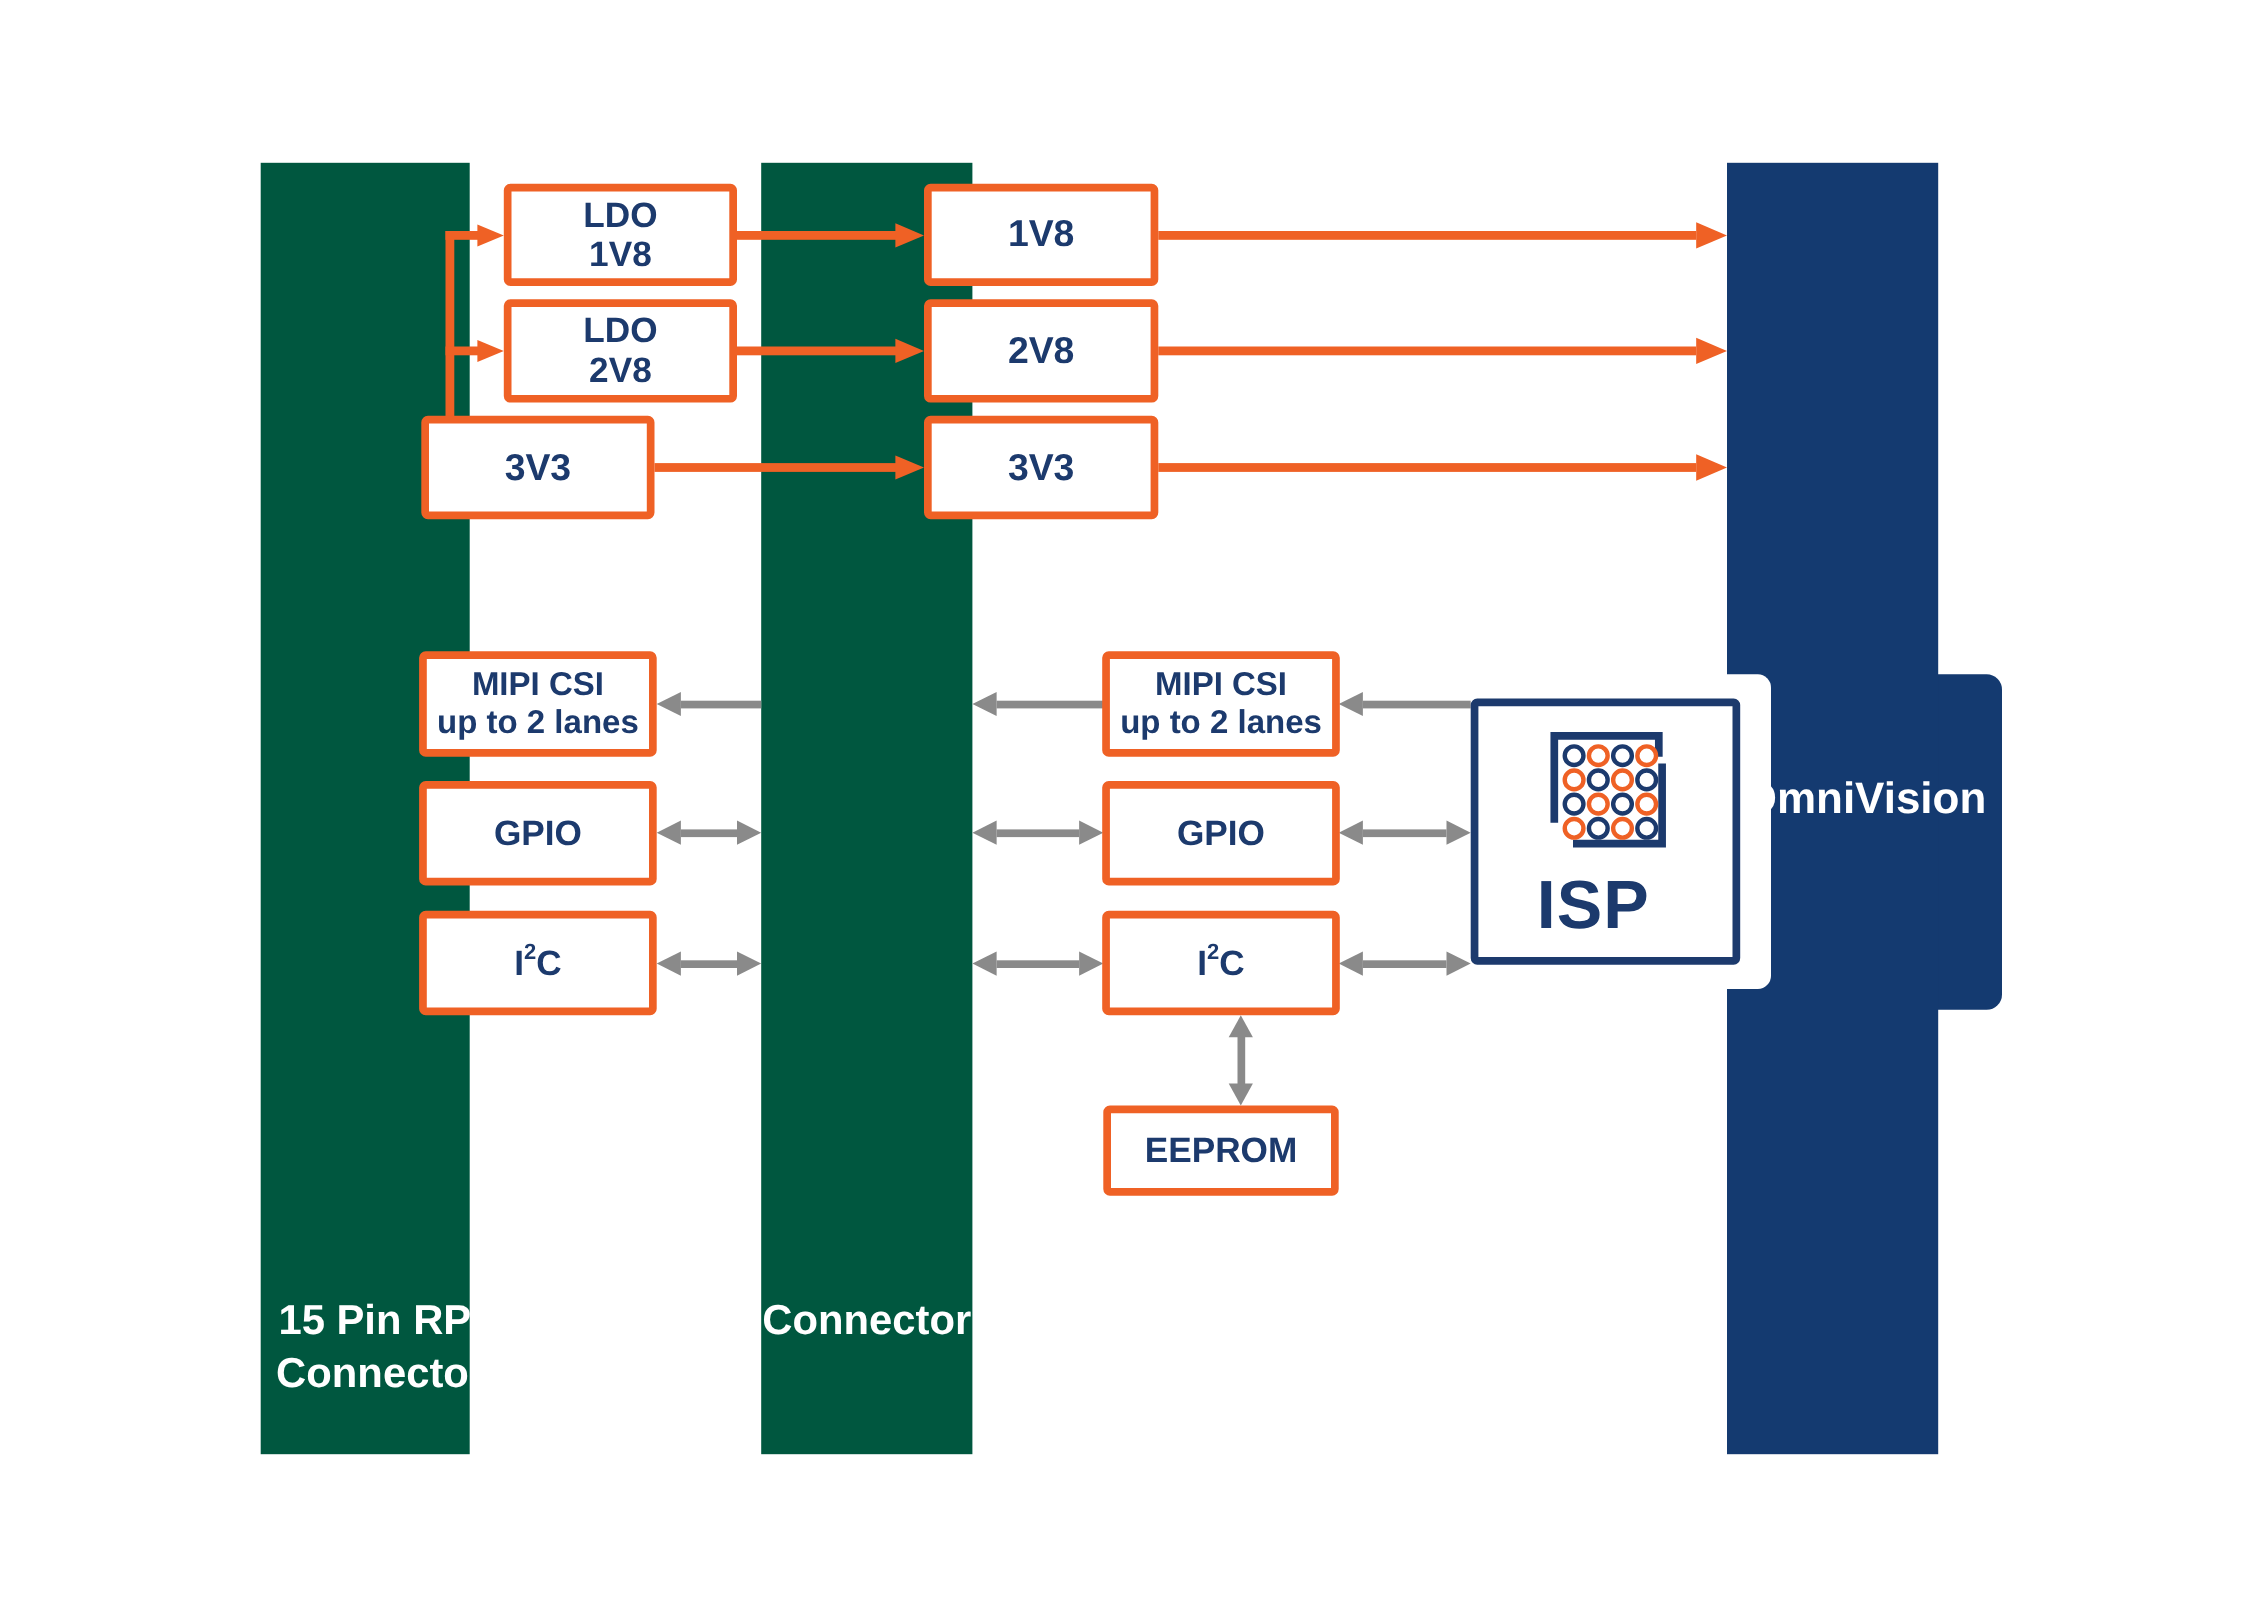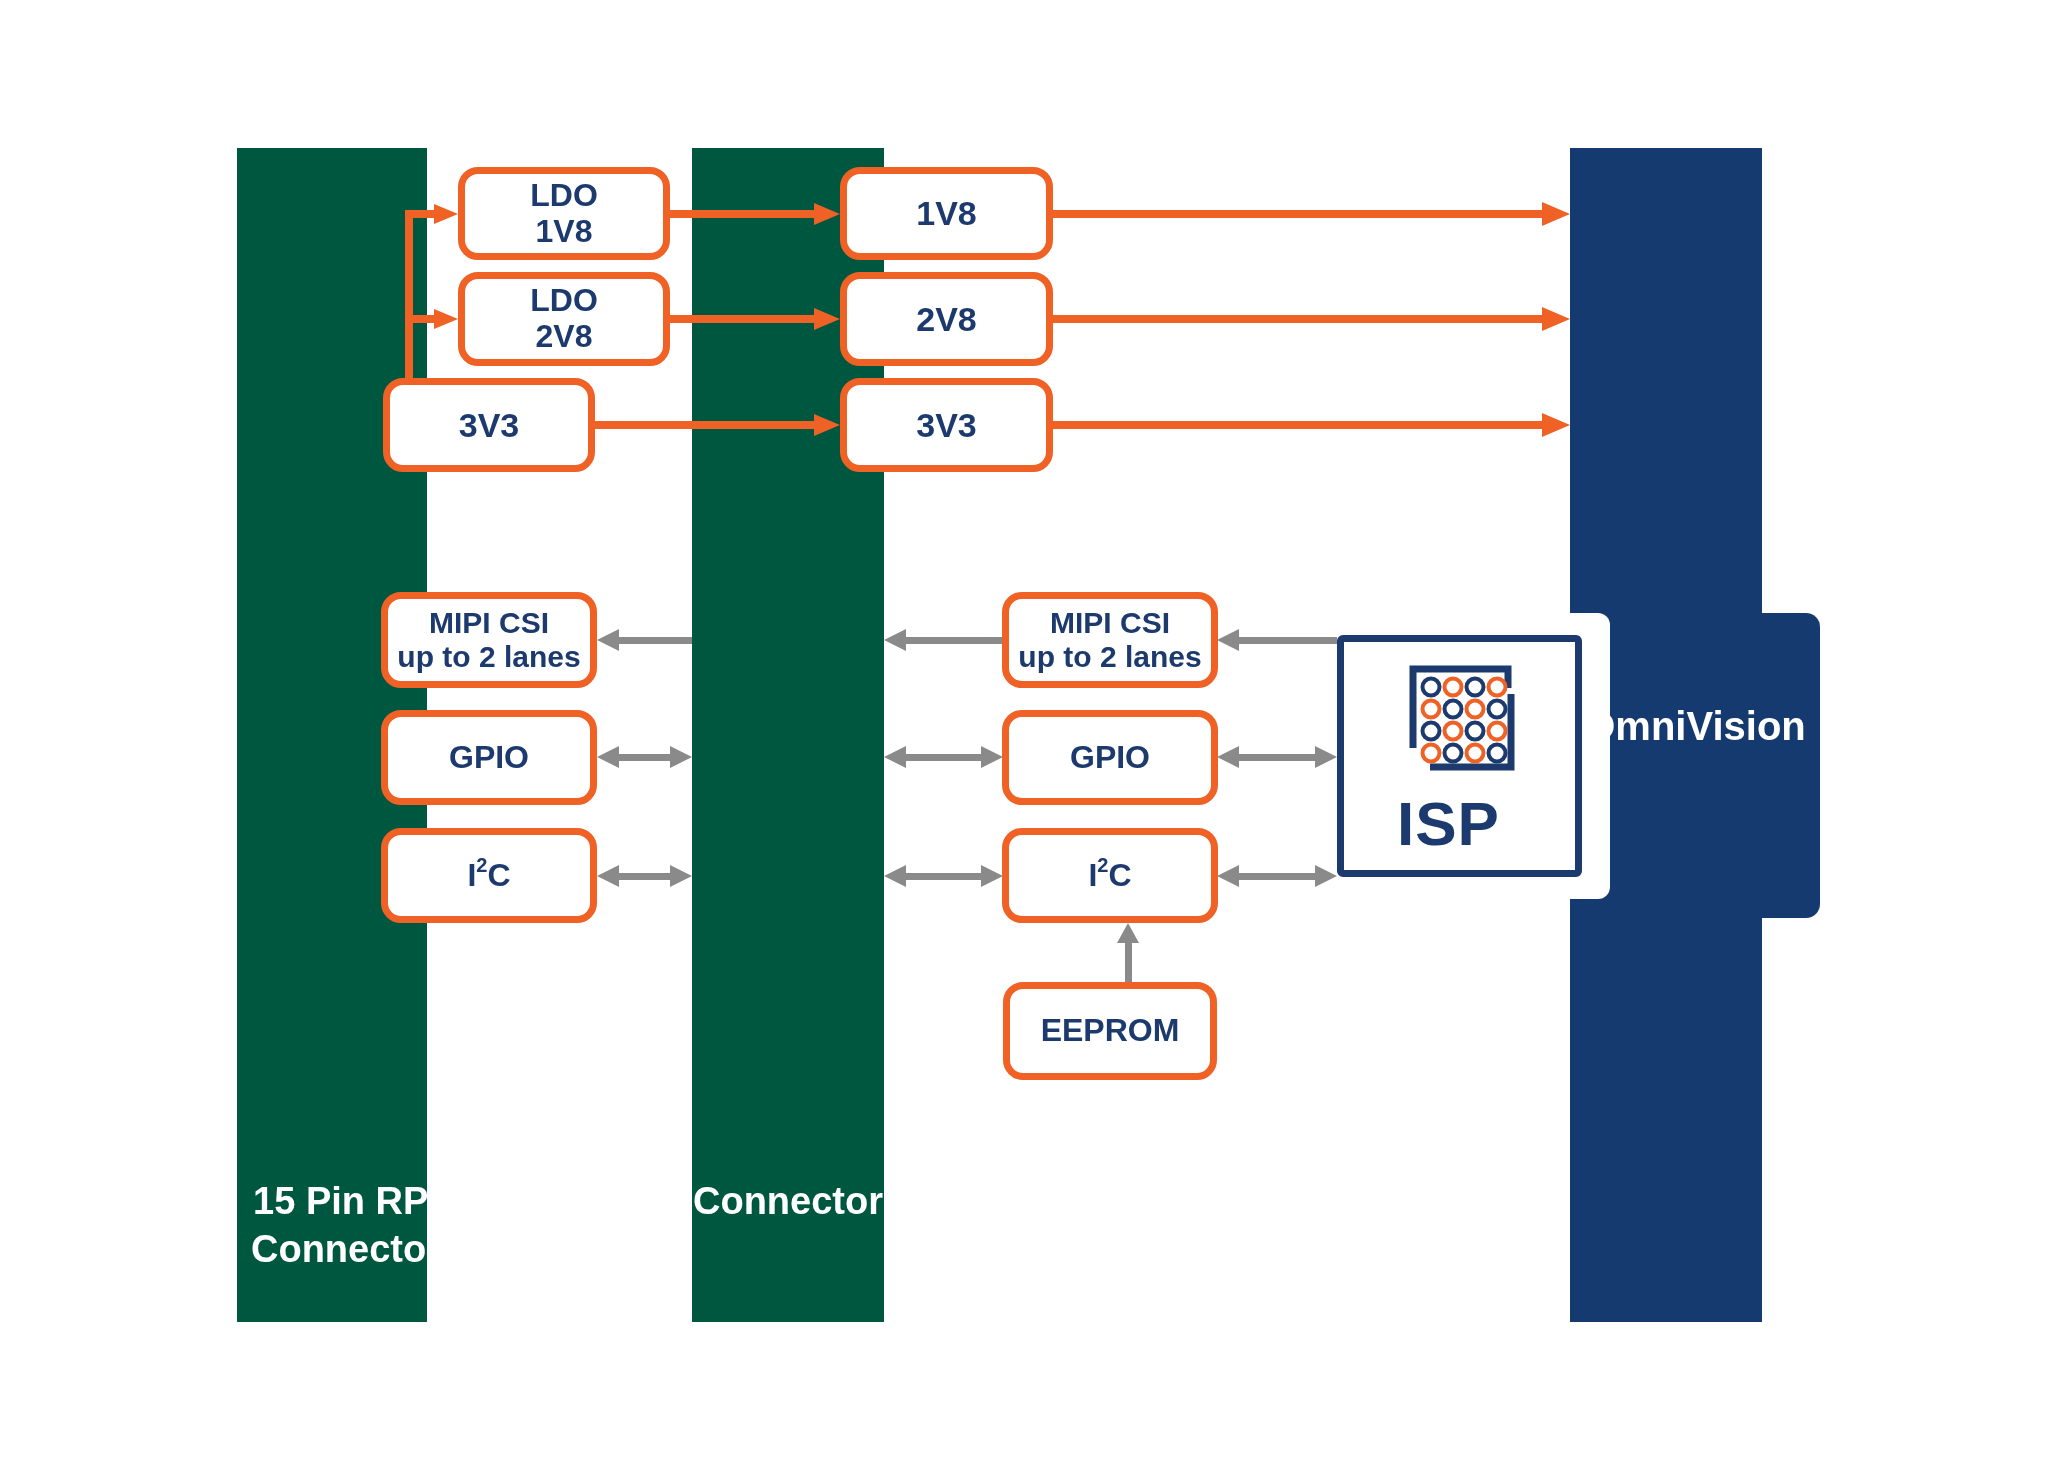--- a/index.html
+++ b/index.html
@@ -11,21 +11,21 @@
   }
   html,body{margin:0;padding:0;background:#ffffff;}
   .canvas{
     position:relative;width:2048px;height:1463px;background:#ffffff;overflow:hidden;
     font-family:"Liberation Sans", sans-serif;font-weight:700;
   }
   .abs{position:absolute;box-sizing:border-box;}
   .bar{background:var(--c-green);}
   .sensorbar{background:var(--c-blue);}
   .obox{
-    background:#ffffff;border:7px solid var(--c-orange);border-radius:20px;
+    background:#ffffff;border:7px solid var(--c-orange);border-radius:6px;
     display:flex;align-items:center;justify-content:center;flex-direction:column;
     color:var(--c-navy);text-align:center;line-height:1.12;
   }
   .t32{font-size:32px;}
   .t30{font-size:30px;}
   .t34{font-size:34px;}
   .whitelabel{color:#ffffff;text-align:center;}
   .shaft-o{background:var(--c-orange);}
   .shaft-g{background:var(--c-gray);}
   .ah-r{width:0;height:0;border-top:11px solid transparent;border-bottom:11px solid transparent;border-left:26px solid var(--c-orange);}
@@ -161,21 +161,21 @@
   <div class="abs obox t32" style="left:1002px;top:710px;width:216px;height:95px;">
     <div>GPIO</div>
   </div>
   <div class="abs obox t32" style="left:1002px;top:828px;width:216px;height:95px;">
     <div class="i2c-line">
       <span>I</span>
         <span class="sup2">2</span>
         <span>C</span>
     </div>
   </div>
-  <div class="abs obox t32" style="left:1003px;top:982px;width:214px;height:98px;">
+  <div class="abs obox t32" style="left:1003px;top:1005px;width:214px;height:82px;">
     <div>EEPROM</div>
   </div>
 
   <div class="abs ispbox" style="left:1337px;top:635px;width:245px;height:242px;"></div>
   <svg class="abs" style="left:1404px;top:660px;" width="116" height="116" viewBox="0 0 116 116">
     <path d="M 104 28 L 104 9 L 9 9 L 9 88" fill="none" stroke="#1C3A6D" stroke-width="7"></path>
     <path d="M 26 107 L 107 107 L 107 34" fill="none" stroke="#1C3A6D" stroke-width="7"></path>
     <g fill="none" stroke-width="4">
       <circle cx="27" cy="27" r="8.5" stroke="#1C3A6D"></circle>
         <circle cx="49" cy="27" r="8.5" stroke="#EF6125"></circle>

